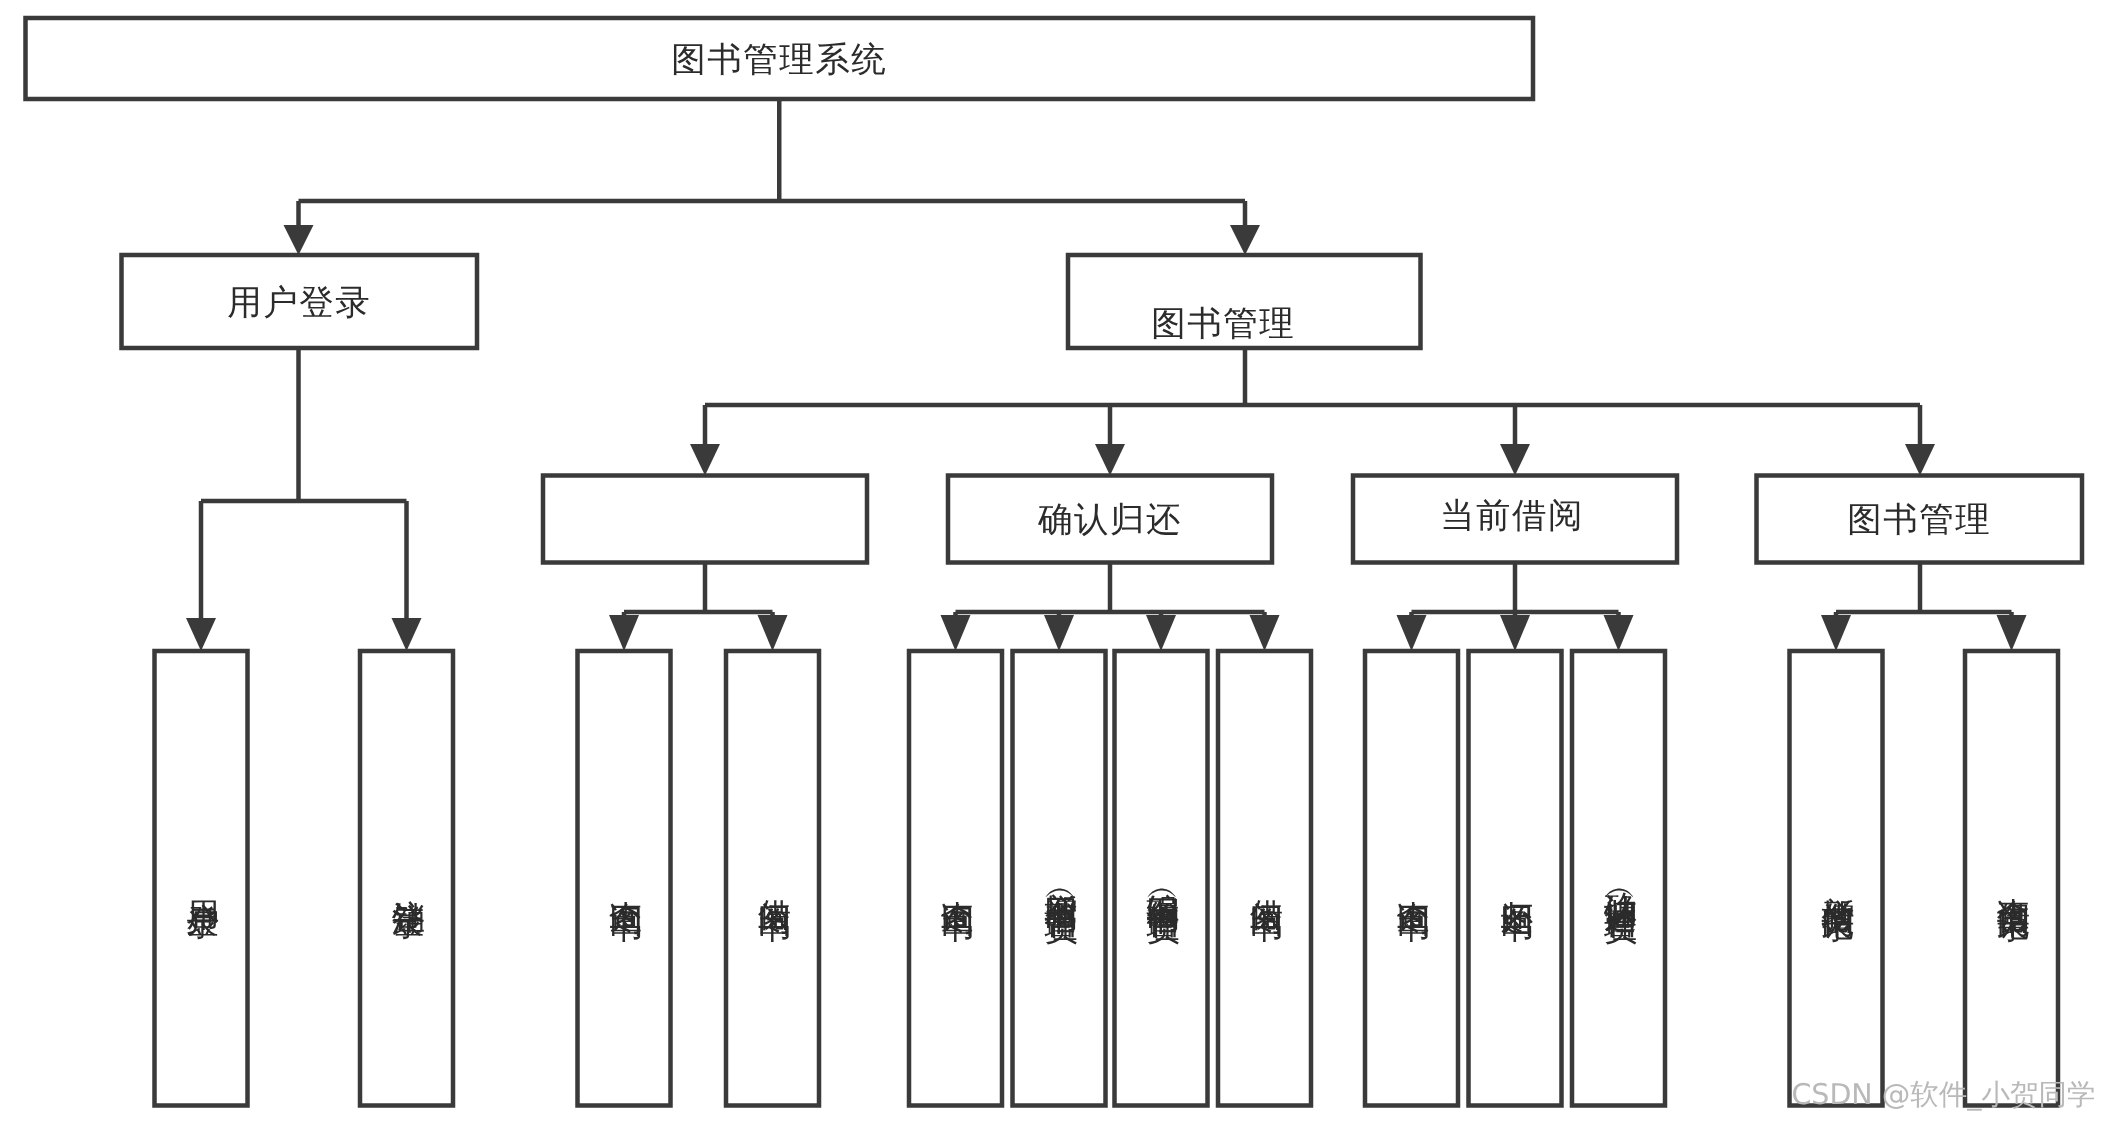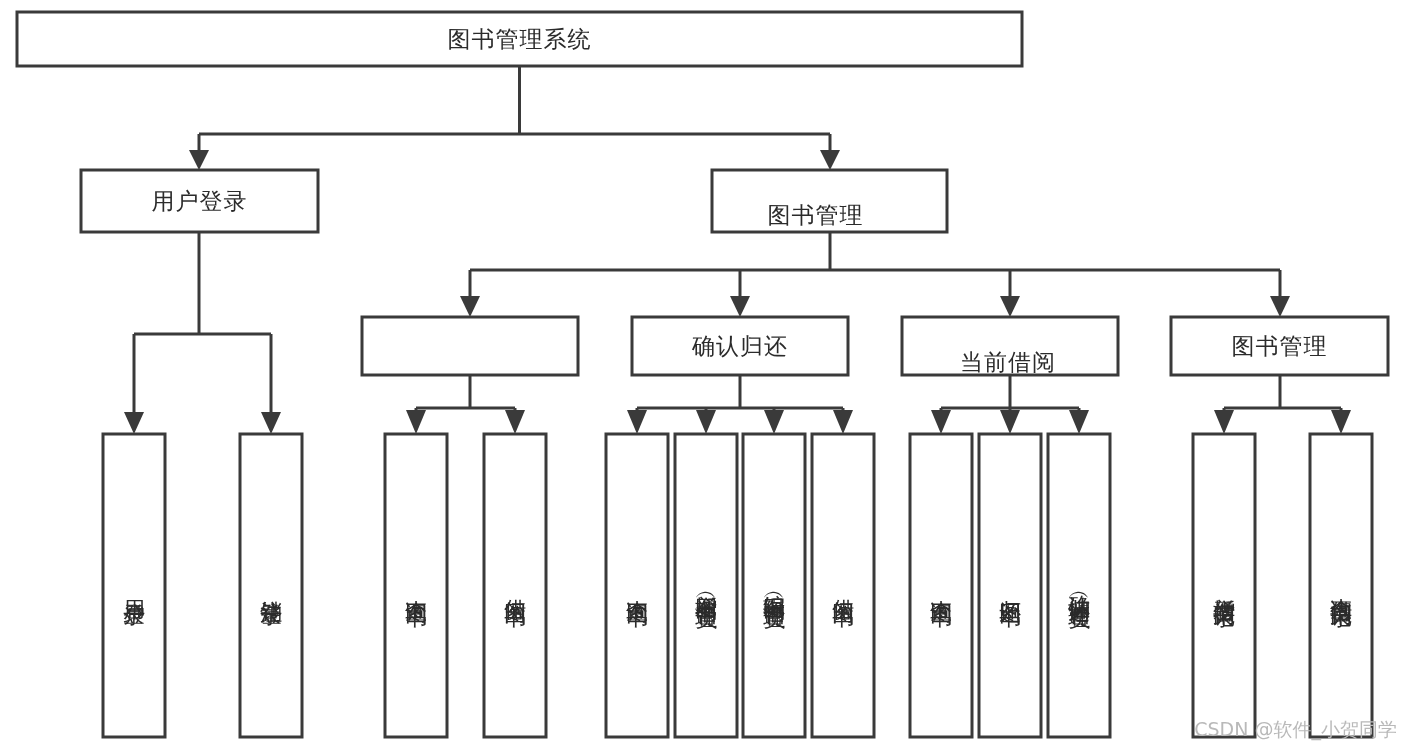--- a/index.html
+++ b/index.html
@@ -203,21 +203,21 @@
     <rect class="leaf-box" x="1310" y="434" width="62" height="303"></rect>
 
   </svg>
 
   <div class="node-label" style="left:17px; top:12px; width:1005px; height:54px;">图书管理系统</div>
 
   <div class="node-label" style="left:81px; top:170px; width:237px; height:62px;">用户登录</div>
   <div class="node-label" style="left:712px; top:184px; width:207px; height:62px;">图书管理</div>
 
   <div class="node-label" style="left:632px; top:317px; width:216px; height:58px;">确认归还</div>
-  <div class="node-label" style="left:902px; top:333px; width:212px; height:58px;">当前借阅</div>
+  <div class="node-label" style="left:902px; top:314px; width:212px; height:58px;">当前借阅</div>
   <div class="node-label" style="left:1171px; top:317px; width:217px; height:58px;">图书管理</div>
 
   <div class="leaf-label" style="left:103px; top:434px; width:62px; height:303px;">用户登录</div>
   <div class="leaf-label" style="left:240px; top:434px; width:62px; height:303px;">注销登录</div>
 
   <div class="leaf-label" style="left:385px; top:434px; width:62px; height:303px;">查询图书</div>
   <div class="leaf-label" style="left:484px; top:434px; width:62px; height:303px;">借阅图书</div>
 
   <div class="leaf-label" style="left:606px; top:434px; width:62px; height:303px;">查询图书</div>
   <div class="leaf-label" style="left:675px; top:434px; width:62px; height:303px;">新增图书（管理员）</div>

